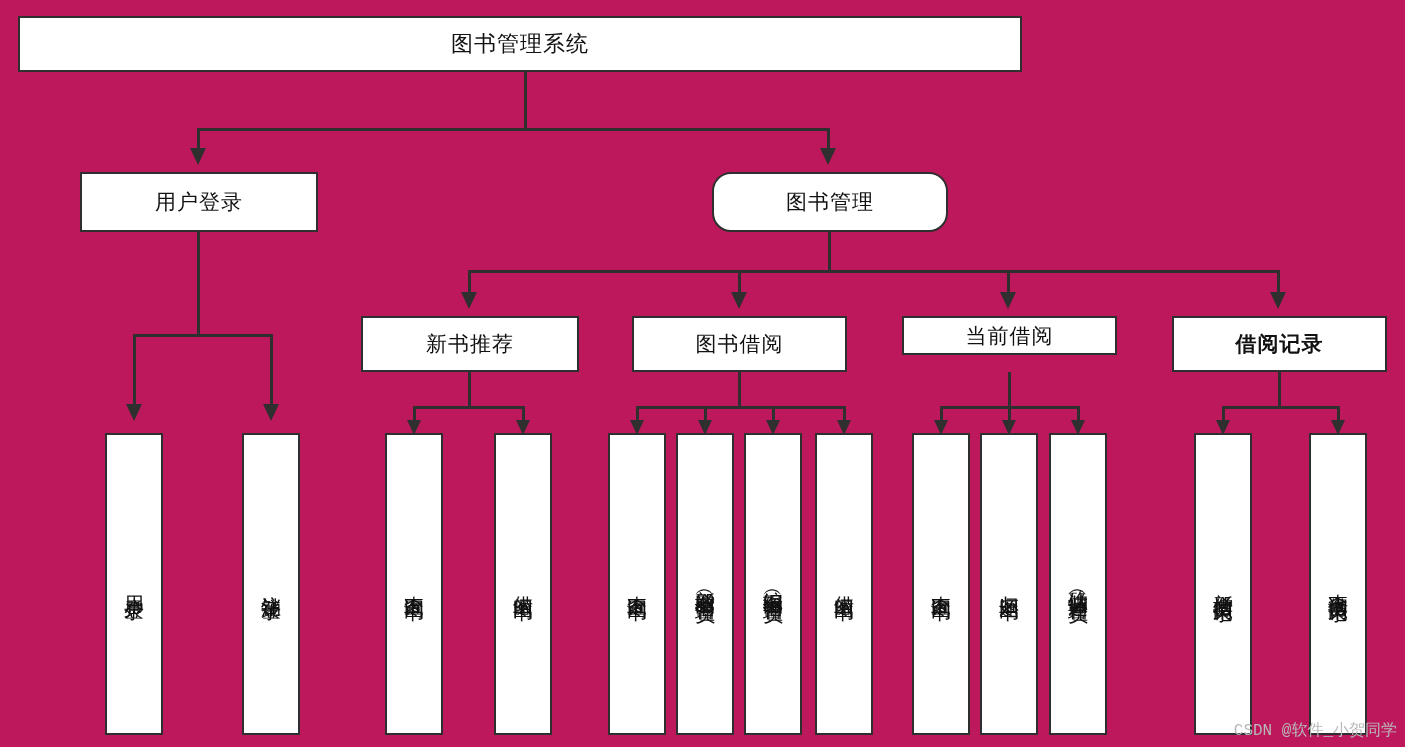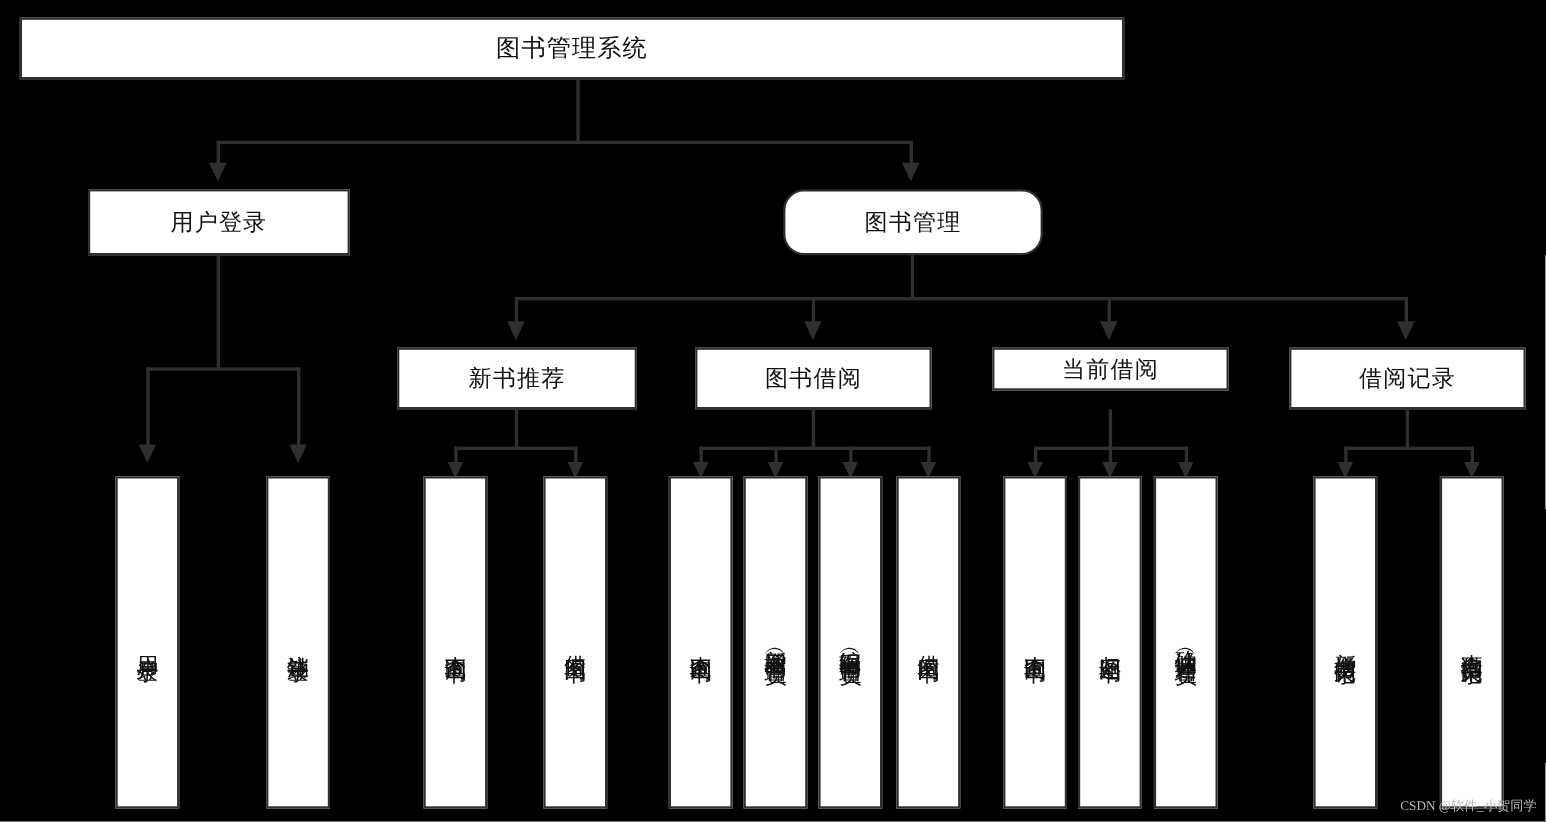--- a/index.html
+++ b/index.html
@@ -4,21 +4,21 @@
 <style>
   html, body {
     margin: 0;
     padding: 0;
     background: #ffffff;
   }
   #canvas {
     position: relative;
     width: 1405px;
     height: 747px;
-    background: #000000;
+    background: #be185d;
     font-family: "DejaVu Sans", "Liberation Sans", sans-serif;
     overflow: hidden;
   }
 
   
   .node {
     position: absolute;
     box-sizing: border-box;
     border: 2px solid #2f2f2f;
     background: #ffffff;
@@ -69,23 +69,23 @@
     border-left-width: 7px;
     border-right-width: 7px;
     border-top-width: 15px;
   }
 
   
   #watermark {
     position: absolute;
     right: 8px;
     bottom: 6px;
-    font-size: 12px;
+    font-size: 16px;
     color: #b8b8b8;
-    font-family: Liberation Serif, serif;
+    font-family: Liberation Mono, monospace;
     white-space: nowrap;
     pointer-events: none;
   }
 </style>
 </head>
 <body>
 
 <div id="canvas">
 
   <div class="node h root" style="left:18px; top:16px; width:1004px; height:56px;">
@@ -134,21 +134,21 @@
 
   <div class="node h" style="left:632px; top:316px; width:215px; height:56px;">
     <span>图书借阅</span>
   </div>
   <div class="node h" style="left:361px; top:316px; width:218px; height:56px;">
     <span>新书推荐</span>
   </div>
   <div class="node h" style="left:902px; top:316px; width:215px; height:39px;">
     <span>当前借阅</span>
   </div>
-  <div class="node h" style="left:1172px; top:316px; width:215px; height:56px;">
+  <div class="node h" style="left:1172px; top:316px; width:215px; height:56px;font-weight:bold;">
     <span>借阅记录</span>
   </div>
 
   <div class="ln vln" style="left:468px; top:372px; width:3px; height:36px;"></div>
   <div class="ln hln" style="left:413px; top:406px; width:112px; height:3px;"></div>
   <div class="ln vln" style="left:413px; top:406px; width:3px; height:16px;"></div>
   <div class="arrow sm" style="left:407px; top:420px;"></div>
   <div class="ln vln" style="left:522px; top:406px; width:3px; height:16px;"></div>
   <div class="arrow sm" style="left:516px; top:420px;"></div>
 

